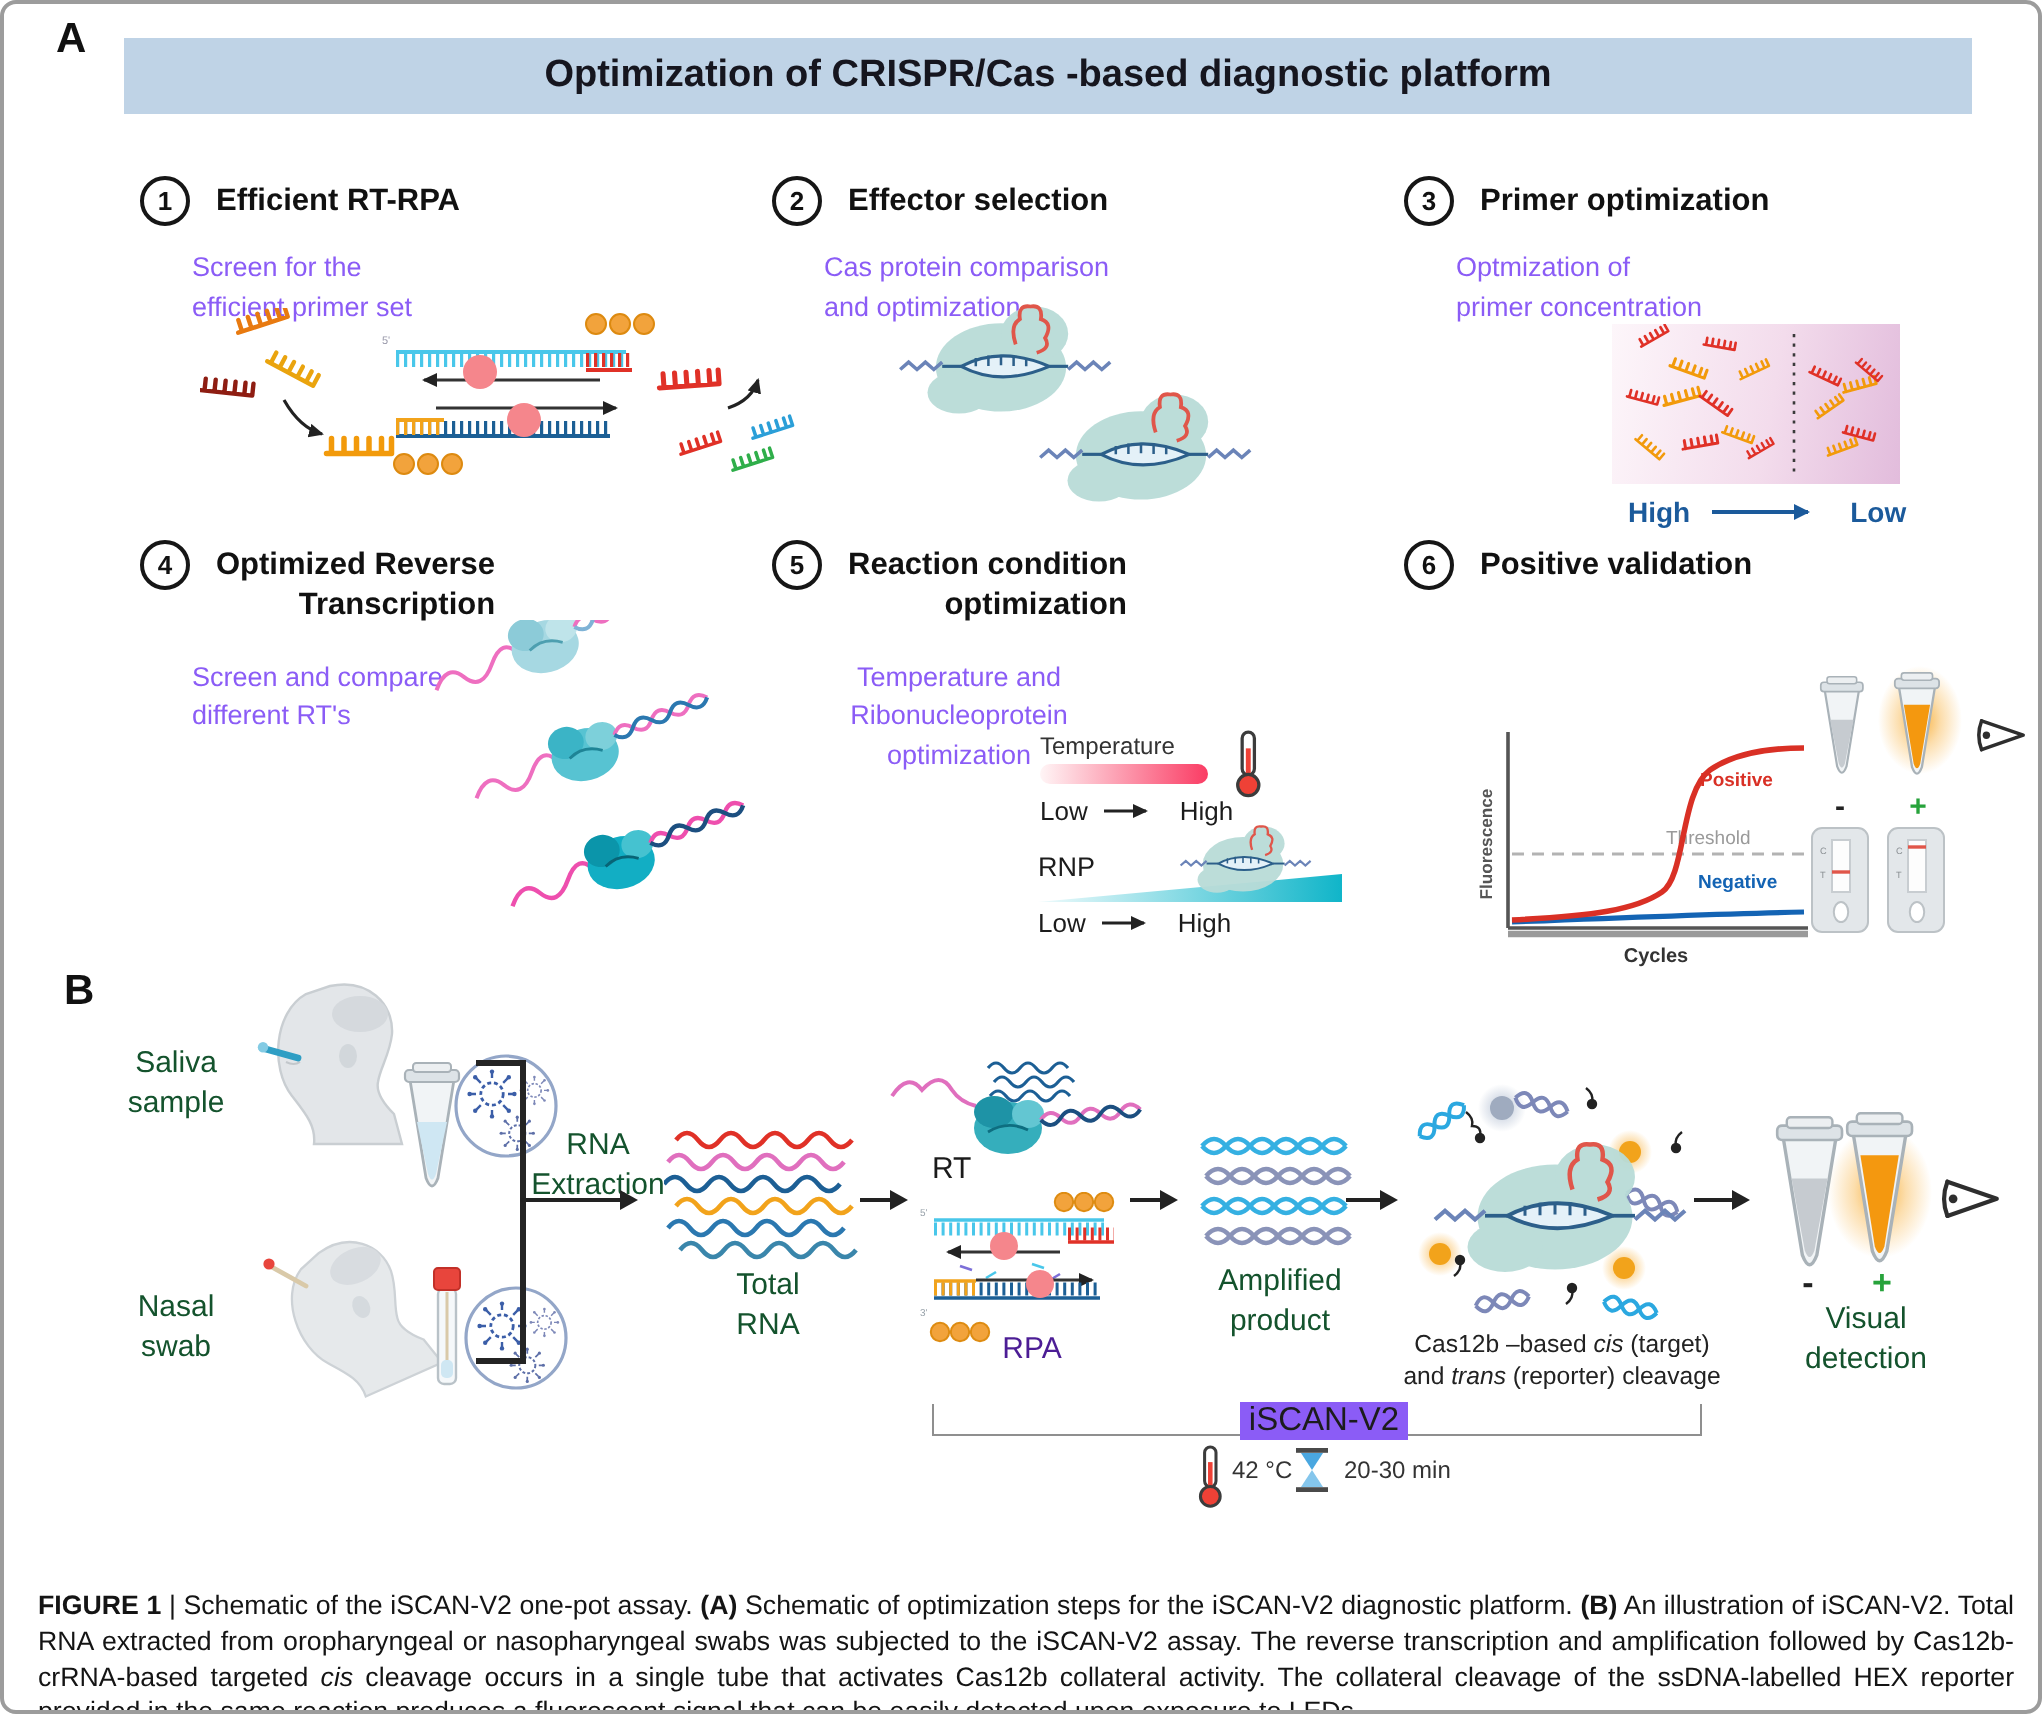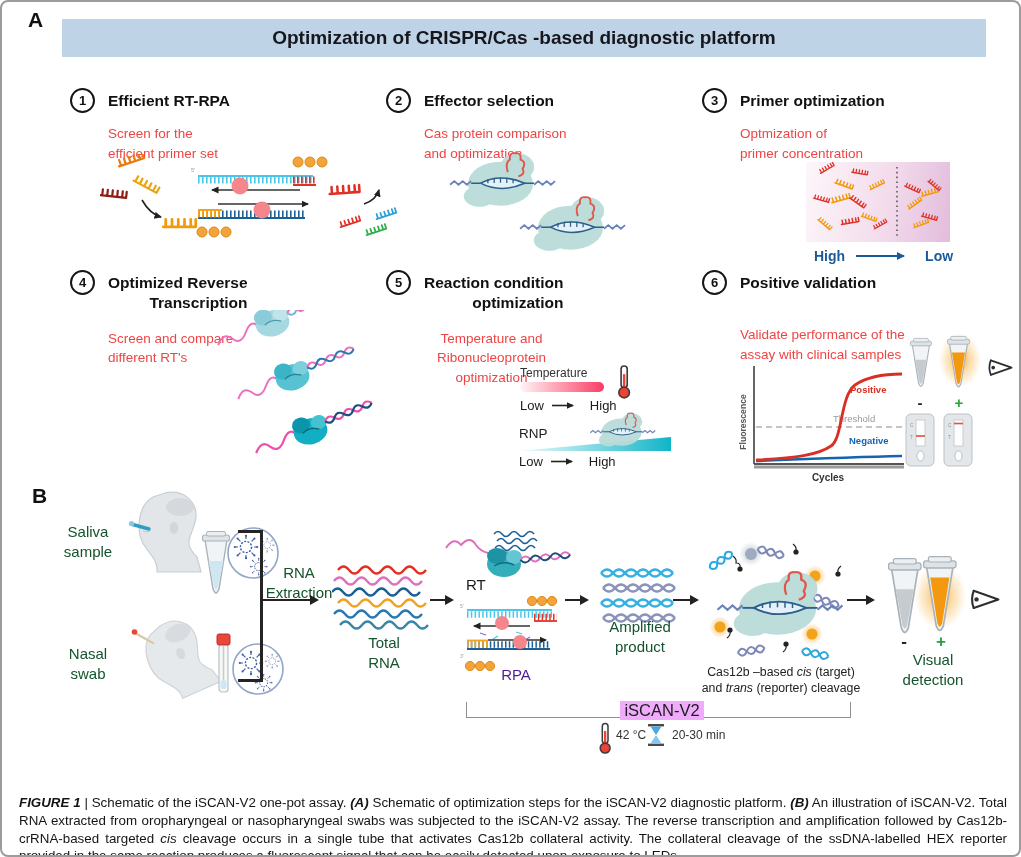--- a/index.html
+++ b/index.html
@@ -6,39 +6,39 @@
   .figure{position:relative;width:1021px;height:857px;background:#fff;border:2px solid #9c9c9c;border-radius:8px;box-sizing:border-box;overflow:hidden;}
   .abs{position:absolute;}
   .panel-letter{font-size:21px;font-weight:700;color:#111;}
   .title-bar{left:60px;top:17px;width:924px;height:38px;background:#bfd3e6;display:flex;align-items:center;justify-content:center;}
   .title-bar span{font-size:19px;font-weight:700;color:#16161f;}
   .step{position:absolute;}
   .step-head{display:flex;align-items:flex-start;gap:13px;}
   .num-circle{width:25px;height:25px;border:2.2px solid #161616;border-radius:50%;display:flex;align-items:center;justify-content:center;font-size:13px;font-weight:700;color:#111;flex:none;background:#fff;box-sizing:border-box;}
   .step-title{font-size:15.5px;font-weight:700;color:#111;line-height:1.28;padding-top:3px;}
   .step-title span{display:block;text-align:right;}
-  .step-desc{margin:11px 0 0 38px;font-size:13.5px;color:#ef4444;line-height:1.45;}
+  .step-desc{margin:11px 0 0 26px;font-size:13.5px;color:#8b5cf6;line-height:1.45;}
   .step-desc span{display:block;}
   .gradbox{background:linear-gradient(100deg,#fdf6fa 0%,#f3dcec 55%,#e2bcdc 100%);}
   .scale-row{display:flex;align-items:center;gap:7px;font-size:13px;color:#1c1c1c;}
   .scale-row.blue{font-size:14px;font-weight:700;color:#1b5a9b;gap:9px;}
   .cstack{text-align:center;font-size:15px;color:#14532d;line-height:1.3;}
   .cstack span{display:block;}
   .small-note{font-size:12px;color:#333;}
   .harrow{height:0;border-top:2.6px solid #222;}
   .harrow::after{content:'';position:absolute;right:-9px;top:-6.4px;width:0;height:0;border:5px solid transparent;border-left:9px solid #222;}
   .bracket-b{border:3px solid #242424;border-left:none;}
   .br-left{border-left:1.8px solid #8f8f8f;border-bottom:1.8px solid #8f8f8f;}
   .br-right{border-right:1.8px solid #8f8f8f;border-bottom:1.8px solid #8f8f8f;}
-  .iscan-label{font-size:16.5px;color:#1c1c1c;text-align:center;background:#f0abfc;}
+  .iscan-label{font-size:16.5px;color:#1c1c1c;text-align:center;background:#8b5cf6;}
   .sign{font-size:17px;font-weight:700;text-align:center;color:#222;}
   .sign.pos{color:#27a33b;}
   .cas-caption{font-size:12.3px;color:#222;text-align:center;line-height:1.32;}
   .caption{left:17px;top:779px;width:988px;font-size:13.35px;line-height:17.7px;color:#141414;text-align:justify;}
-  .b{font-weight:700;font-style:italic;}
+  .b{font-weight:700;}
   .i{font-style:italic;}
   svg text{font-family:"Liberation Sans",sans-serif;}
 </style>
 </head>
 <body>
 
 <svg width="0" height="0" style="position:absolute" aria-hidden="true">
   <defs>
     <marker id="ahk" markerUnits="userSpaceOnUse" markerWidth="10" markerHeight="10" refX="6.5" refY="3.5" orient="auto">
         <path d="M0,0 L7.5,3.5 L0,7 Z" fill="#222"></path>
@@ -314,24 +314,20 @@
         </svg>
       <span>High</span>
     </div>
   </section>
 
   <section class="step" style="left:700px;top:268px;width:318px;">
     <div class="step-head">
       <div class="num-circle">6</div>
       <div class="step-title">Positive validation</div>
     </div>
-    <div class="step-desc" style="margin-top:30px;max-width:215px;">
-      <span>Validate performance of the</span>
-      <span>assay with clinical samples</span>
-    </div>
     <svg class="abs" style="left:34px;top:90px;" width="172" height="124" viewBox="0 0 172 124">
       <text x="-62" y="10" transform="rotate(-90)" text-anchor="middle" font-size="8.6" font-weight="bold" fill="#555">Fluorescence</text>
       <path d="M18,6 V104 M18,104 H168" stroke="#555" stroke-width="1.8" fill="none"></path>
       <path d="M18,107 H168" stroke="#9a9a9a" stroke-width="3.2"></path>
       <path d="M20,67 H166" stroke="#b3b3b3" stroke-width="1.5" stroke-dasharray="6 4"></path>
       <text x="97" y="62" font-size="9.5" fill="#9a9a9a">Threshold</text>
       <path d="M20,101 C70,99 120,97 166,96" stroke="#1464b4" stroke-width="2.6" fill="none"></path>
       <text x="113" y="84" font-size="9.5" font-weight="bold" fill="#1464b4">Negative</text>
       <path d="M20,100 C60,98 82,95 95,86 C107,78 104,36 119,25 C132,16 152,14 166,14" stroke="#d93025" stroke-width="2.8" fill="none"></path>
       <text x="114" y="33" font-size="9.5" font-weight="bold" fill="#d93025">Positive</text>
@@ -506,21 +502,21 @@
       <g stroke="#35b0e2">
           <path d="M2,35 q6,-7 12,0 t12,0 t12,0 t12,0 t12,0 t12,0"></path>
           <path d="M2,35 q6,7 12,0 t12,0 t12,0 t12,0 t12,0 t12,0"></path>
         </g>
       <g stroke="#8a93b8">
           <path d="M4,50 q6,-7 12,0 t12,0 t12,0 t12,0 t12,0 t12,0"></path>
           <path d="M4,50 q6,7 12,0 t12,0 t12,0 t12,0 t12,0 t12,0"></path>
         </g>
     </g>
   </svg>
-  <div class="abs cstack" style="left:592px;top:615px;width:92px;">
+  <div class="abs cstack" style="left:592px;top:629px;width:92px;">
     <span>Amplified</span>
       <span>product</span>
   </div>
   <div class="abs harrow" style="left:671px;top:597px;width:22px;"></div>
 
   <svg class="abs" style="left:693px;top:538px;" width="168" height="126" viewBox="0 0 168 126">
     <circle cx="56" cy="14" r="12" fill="url(#gglow)"></circle>
       <circle cx="56" cy="14" r="6" fill="#9fabbf"></circle>
     <circle cx="25" cy="87" r="11" fill="url(#oglow)"></circle>
       <circle cx="25" cy="87" r="5.5" fill="#f2a31b"></circle>

